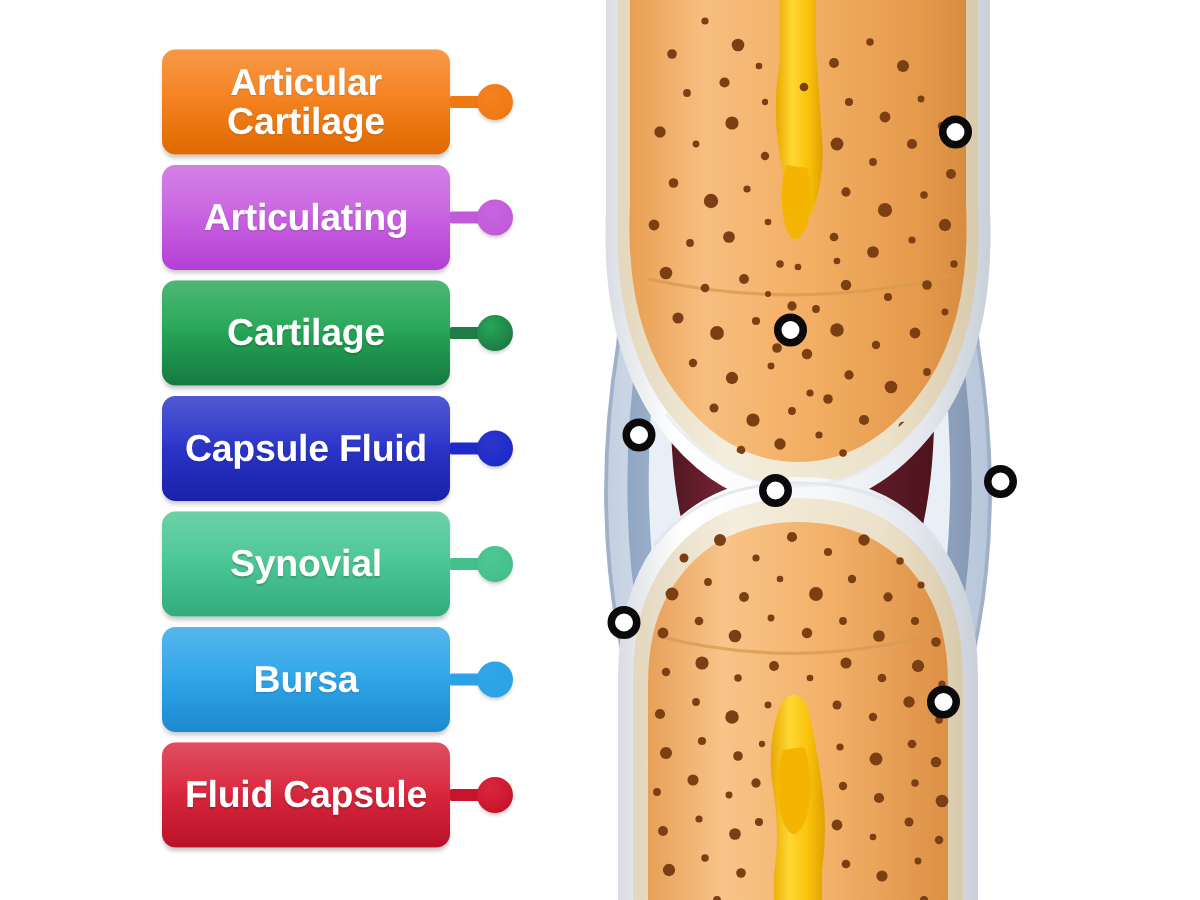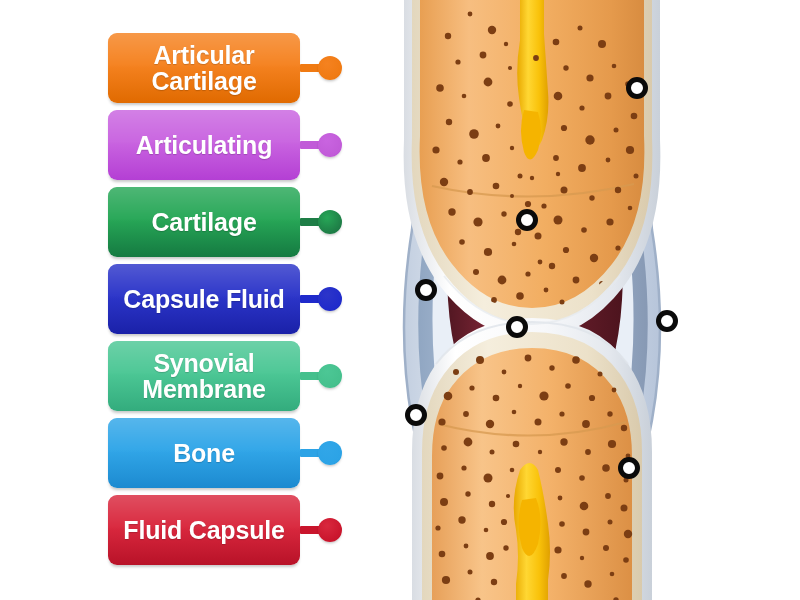--- a/index.html
+++ b/index.html
@@ -87,30 +87,29 @@
             <span style="display:block">Capsule Fluid</span>
           </span>
         </div>
         <div class="stem" style="background: rgb(31, 42, 203);"></div>
         <div class="knob" style="background: radial-gradient(circle at 38% 32%, rgb(44, 53, 201), rgb(31, 42, 203) 70%, rgb(26, 33, 168));"></div>
       </div>
       <div class="label-row" style="top: 341px;">
         <div class="label-box" style="background: linear-gradient(rgb(76, 199, 149) 0%, rgb(76, 199, 149) 45%, rgb(51, 172, 125) 100%);">
           <span>
             <span style="display:block">Synovial</span>
-            <span style="display:block">Membrane</span>
           </span>
         </div>
         <div class="stem" style="background: rgb(69, 192, 141);"></div>
         <div class="knob" style="background: radial-gradient(circle at 38% 32%, rgb(76, 199, 149), rgb(69, 192, 141) 70%, rgb(51, 172, 125));"></div>
       </div>
       <div class="label-row" style="top: 418px;">
         <div class="label-box" style="background: linear-gradient(rgb(49, 166, 232) 0%, rgb(49, 166, 232) 45%, rgb(28, 138, 208) 100%);">
           <span>
-            <span style="display:block">Bone</span>
+            <span style="display:block">Bursa</span>
           </span>
         </div>
         <div class="stem" style="background: rgb(44, 163, 230);"></div>
         <div class="knob" style="background: radial-gradient(circle at 38% 32%, rgb(49, 166, 232), rgb(44, 163, 230) 70%, rgb(28, 138, 208));"></div>
       </div>
       <div class="label-row" style="top: 495px;">
         <div class="label-box" style="background: linear-gradient(rgb(217, 40, 62) 0%, rgb(217, 40, 62) 45%, rgb(184, 18, 40) 100%);">
           <span>
             <span style="display:block">Fluid Capsule</span>
           </span>

